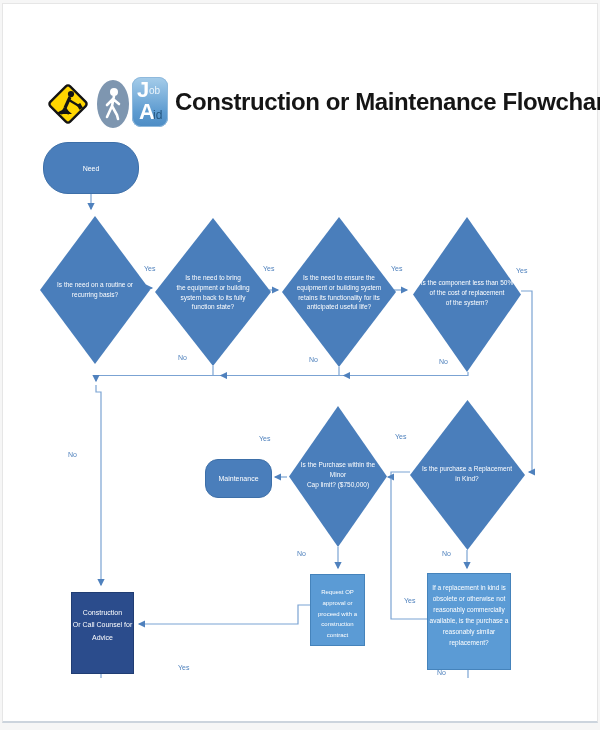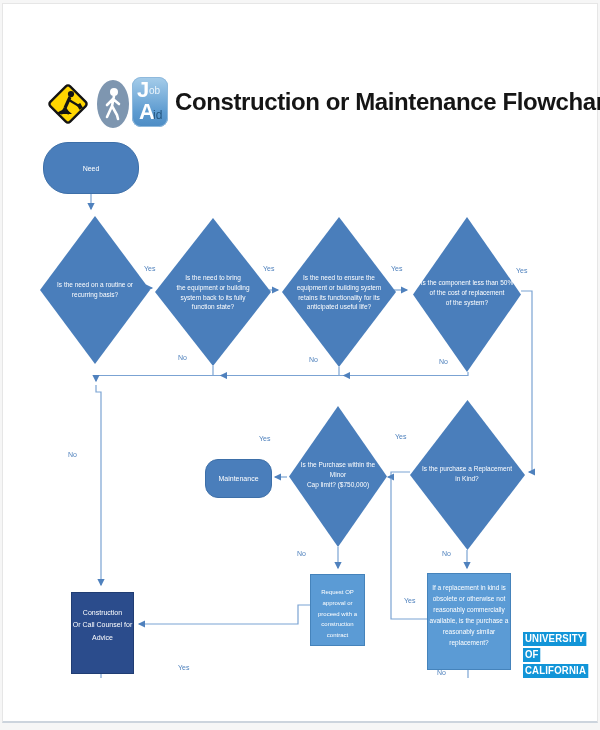--- a/index.html
+++ b/index.html
@@ -178,20 +178,15 @@
     <span class="lbl" style="left:436px;top:354px;">No</span>
     <span class="lbl" style="left:65px;top:447px;">No</span>
     <span class="lbl" style="left:256px;top:431px;">Yes</span>
     <span class="lbl" style="left:392px;top:429px;">Yes</span>
     <span class="lbl" style="left:294px;top:546px;">No</span>
     <span class="lbl" style="left:439px;top:546px;">No</span>
     <span class="lbl" style="left:401px;top:593px;">Yes</span>
     <span class="lbl" style="left:175px;top:660px;">Yes</span>
     <span class="lbl" style="left:434px;top:665px;">No</span>
 
-    <div id="uc-logo">
-      <div class="bar">UNIVERSITY</div>
-      <div class="bar">OF</div>
-      <div class="bar">CALIFORNIA</div>
-    </div>
 
   </div>
 </div>
 
 </body></html>

